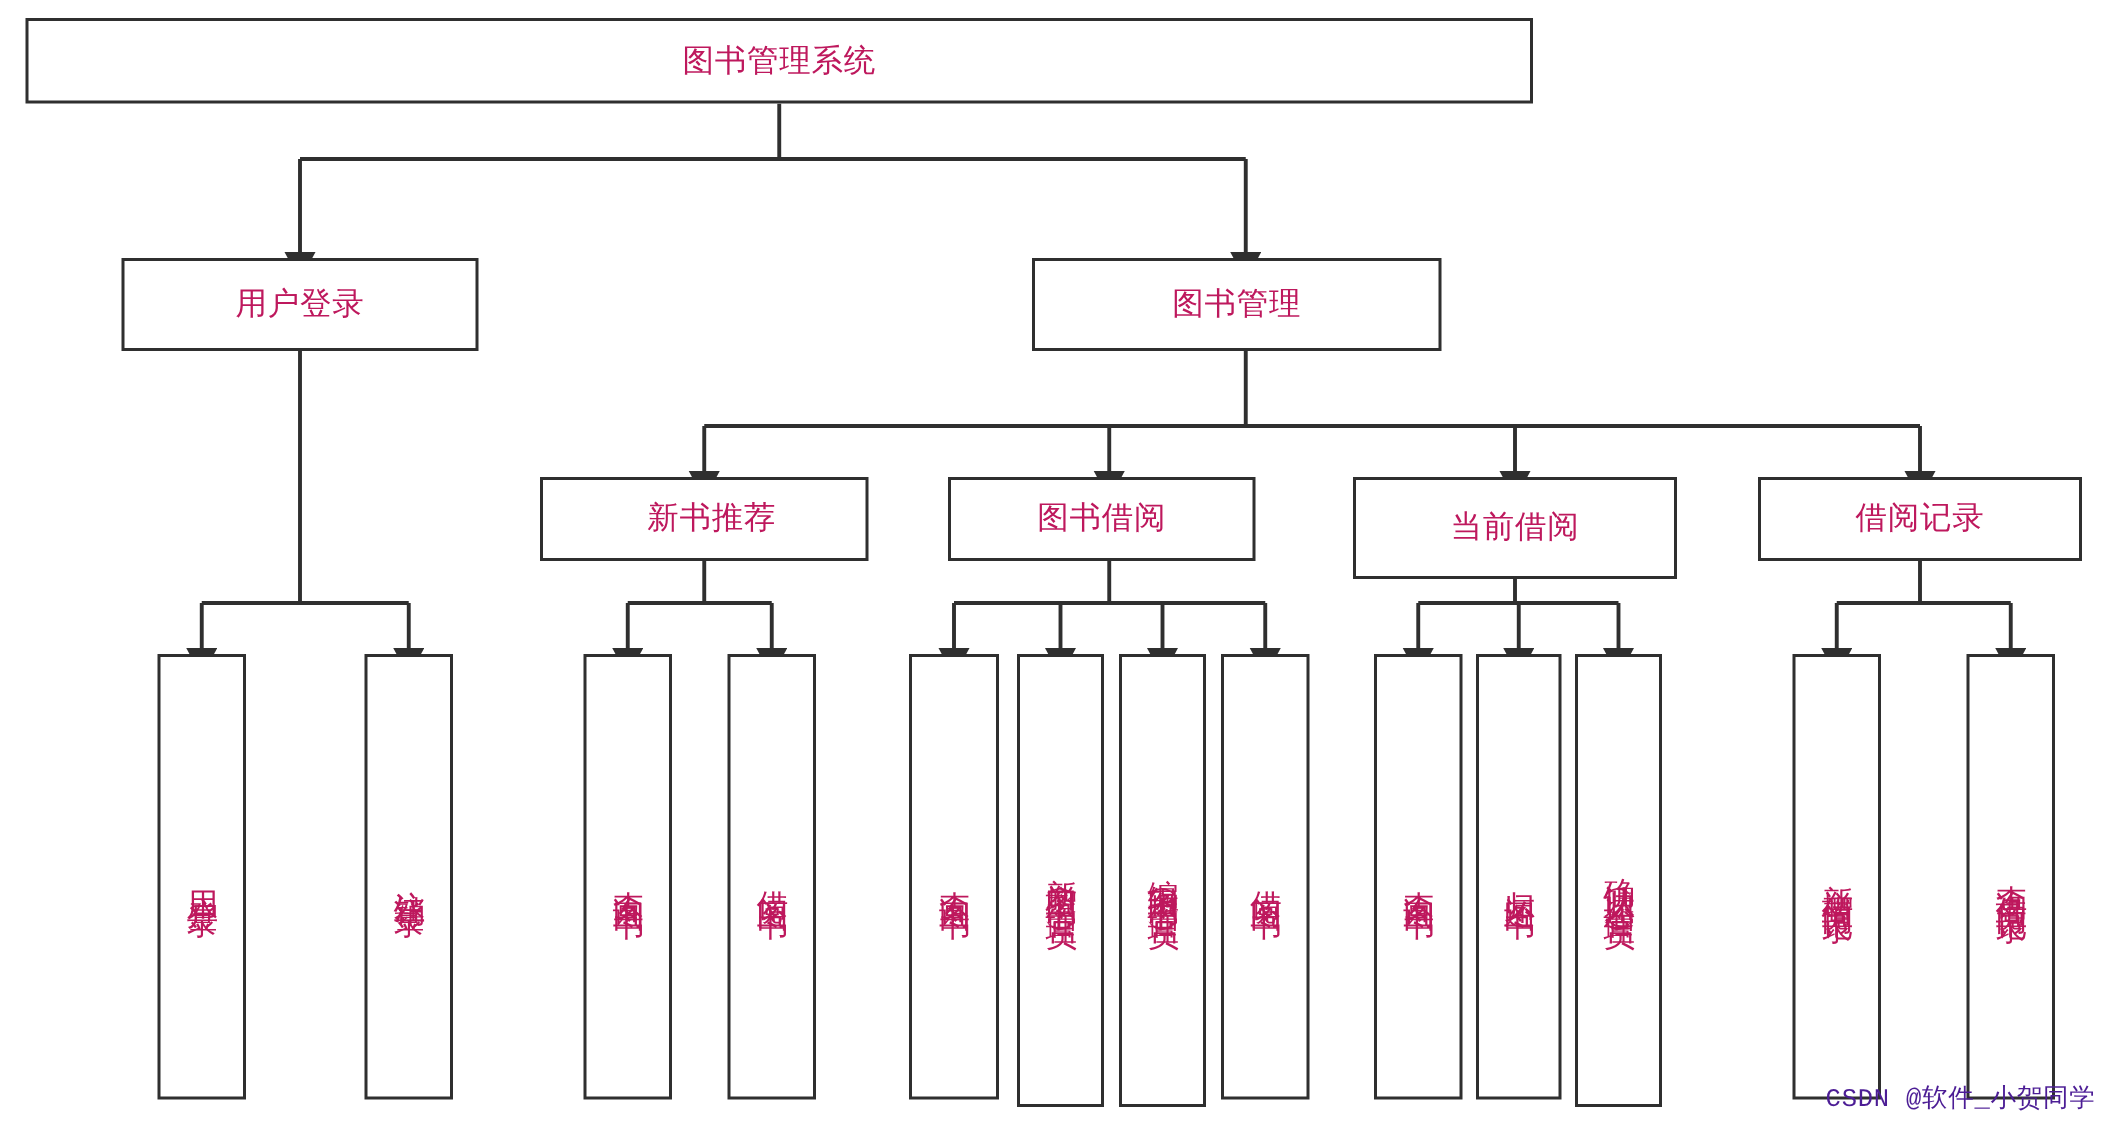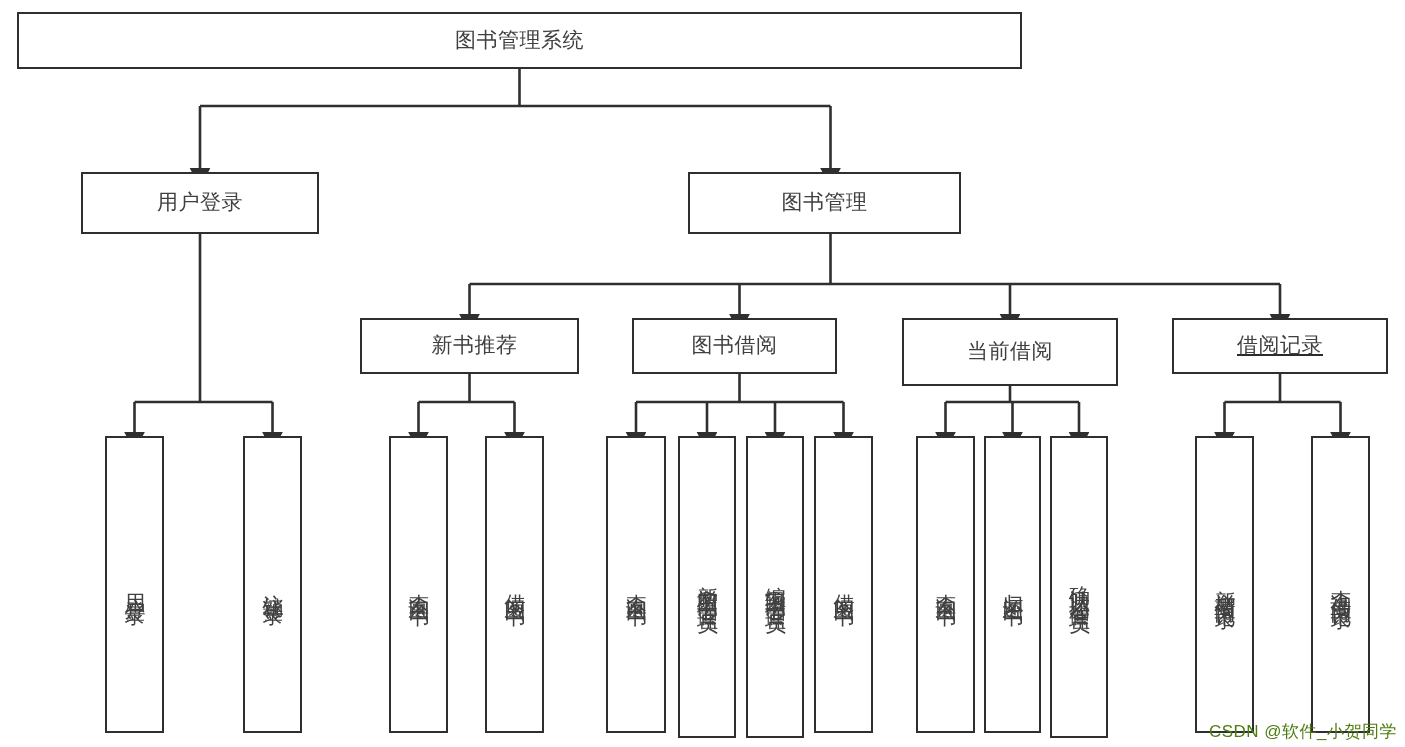--- a/index.html
+++ b/index.html
@@ -34,46 +34,46 @@
     border: 2.6px solid #2f2f2f;
     display: flex;
     align-items: center;
     justify-content: center;
     z-index: 2;
   }
   .node .label {
     font-size: 21px;
     line-height: 1.12;
     letter-spacing: 0.5px;
-    color: #404040;
+    color: #be185d;
     white-space: nowrap;
     text-align: center;
   }
   .node.vertical {
     align-items: center;
     justify-content: center;
   }
   .node.vertical .label {
     writing-mode: vertical-rl;
     text-orientation: upright;
     white-space: nowrap;
     letter-spacing: 4px;
     font-size: 21px;
     line-height: 1;
   }
   #watermark {
     position: absolute;
     right: 8px;
     bottom: 4px;
     font-size: 17px;
-    color: #4d7c0f;
+    color: #4c1d95;
     letter-spacing: 0.5px;
     white-space: nowrap;
     z-index: 5;
-    font-family: Liberation Sans, sans-serif;
+    font-family: Liberation Mono, monospace;
     margin-left: 28px;
   }
 </style>
 </head>
 <body>
 
 <div id="canvas">
 
   <svg id="edges" viewBox="0 0 1405 747" xmlns="http://www.w3.org/2000/svg">
     <defs>
@@ -131,21 +131,21 @@
       </div>
       <div class="node" style="left: 360px; top: 318px; width: 219px; height: 56px; padding-left: 10px;">
         <span class="label">新书推荐</span>
       </div>
       <div class="node" style="left: 632px; top: 318px; width: 205px; height: 56px;">
         <span class="label">图书借阅</span>
       </div>
       <div class="node" style="left: 902px; top: 318px; width: 216px; height: 68px;">
         <span class="label">当前借阅</span>
       </div>
-      <div class="node" style="left: 1172px; top: 318px; width: 216px; height: 56px; text-decoration: underline;">
+      <div class="node" style="left: 1172px; top: 318px; width: 216px; height: 56px;">
         <span class="label">借阅记录</span>
       </div>
       <div class="node vertical" style="left: 105px; top: 436px; width: 59px; height: 297px;">
         <span class="label">用户登录</span>
       </div>
       <div class="node vertical" style="left: 243px; top: 436px; width: 59px; height: 297px;">
         <span class="label">注销登录</span>
       </div>
       <div class="node vertical" style="left: 389px; top: 436px; width: 59px; height: 297px;">
         <span class="label">查询图书</span>

